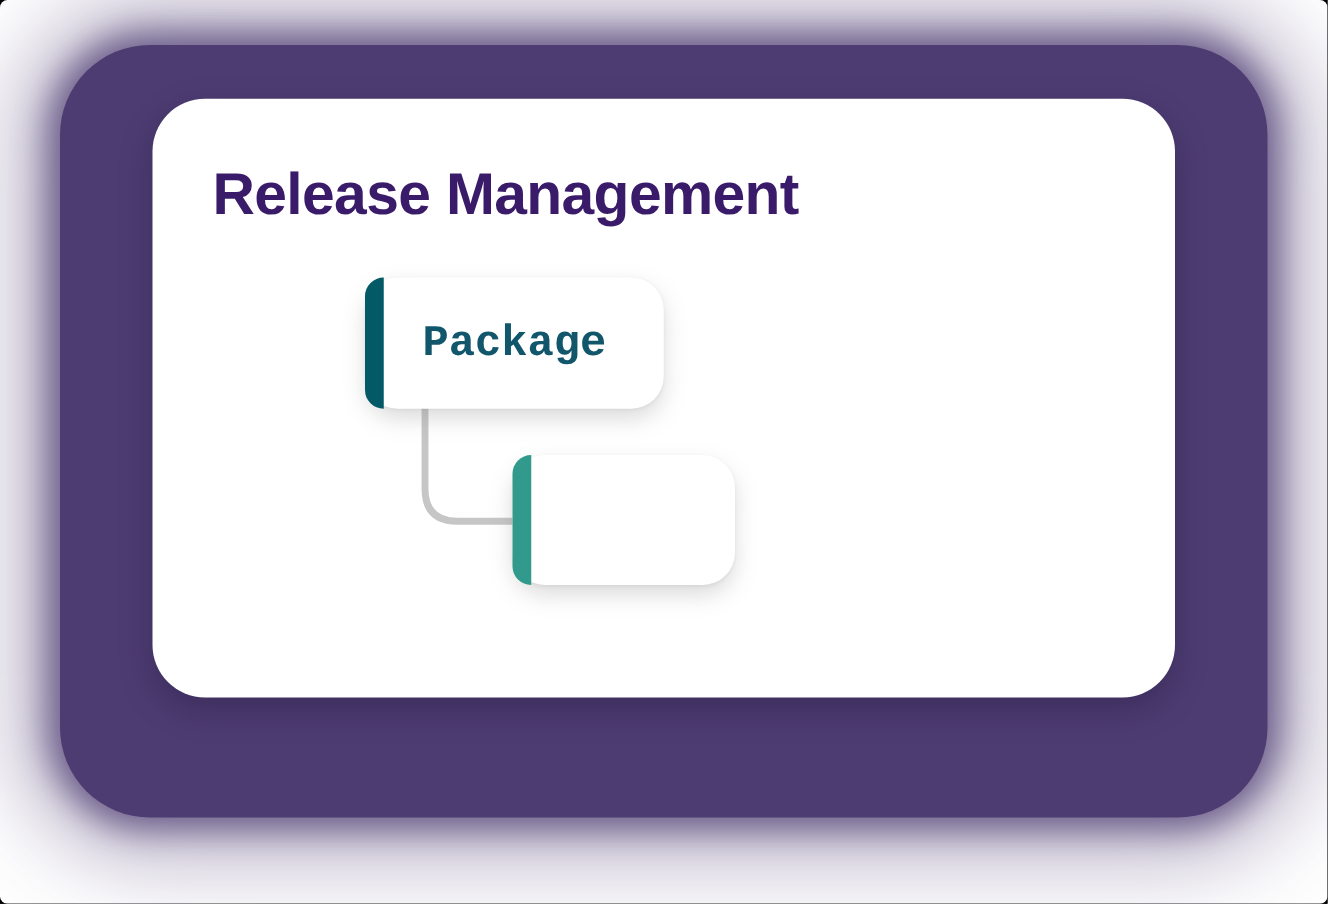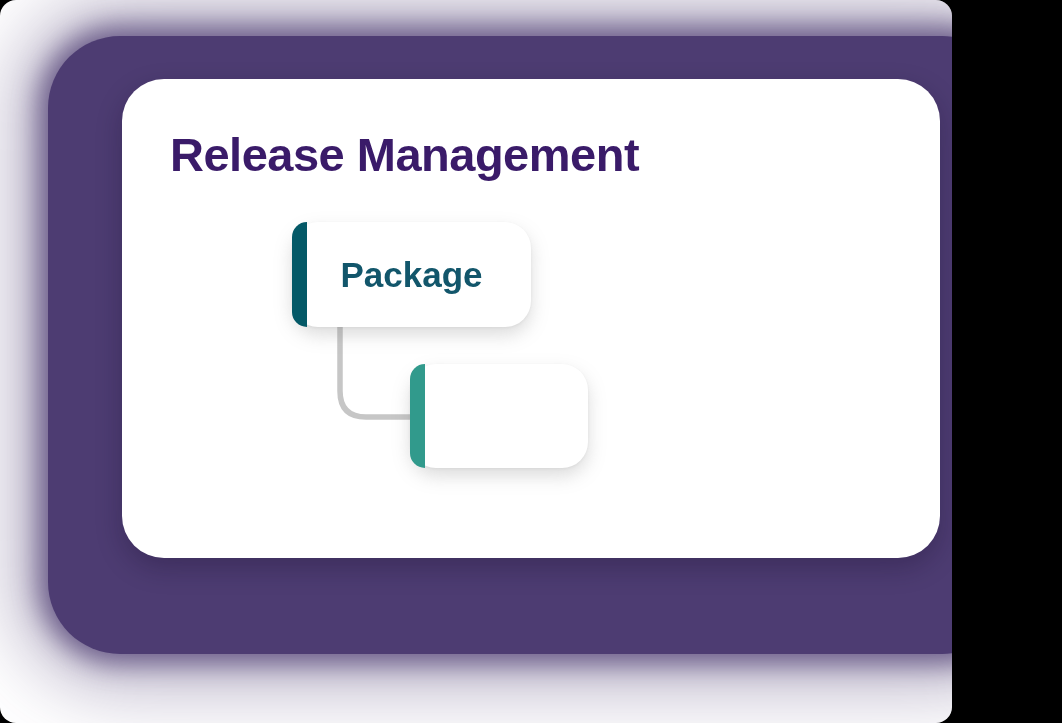--- a/index.html
+++ b/index.html
@@ -15,23 +15,23 @@
     --connector:#c6c6c6;
   }
   html,body{
     margin:0;padding:0;
     background:var(--page-corner);
     font-family:"Liberation Sans", sans-serif;
     width:1062px;height:723px;overflow:hidden;
   }
   .stage{
     position:relative;
-    width:952px;height:723px;
+    width:1062px;height:723px;
     background:var(--canvas-bg);
-    border-radius:16px;
+    border-radius:6px;
     overflow:hidden;
   }
   .purple-panel{
     position:absolute;
     left:48px;top:36px;
     width:966px;height:618px;
     background:var(--purple-panel);
     border-radius:72px;
     box-shadow:0 0 26px 10px rgba(77,60,114,0.75),
                0 0 70px 38px rgba(77,60,114,0.35);
@@ -81,21 +81,21 @@
     left:0;top:0;bottom:0;
     width:15px;
     border-radius:26px 0 0 26px;
   }
   .node .node-label{
     font-size:35px;
     font-weight:bold;
     white-space:nowrap;
   }
   .node-package{
-    left:292px;top:222px;width:239px;height:105px;
+    left:292px;top:222px;width:239px;height:105px;font-family:Liberation Mono, monospace;
   }
   .node-package .accent{background:var(--package-accent);}
   .node-package .node-label{color:var(--package-text);}
   .node-build{
     left:410px;top:364px;width:178px;height:104px;
   }
   .node-build .accent{background:var(--build-accent);}
   .node-build .node-label{color:var(--build-text);}
 </style>
 </head>

